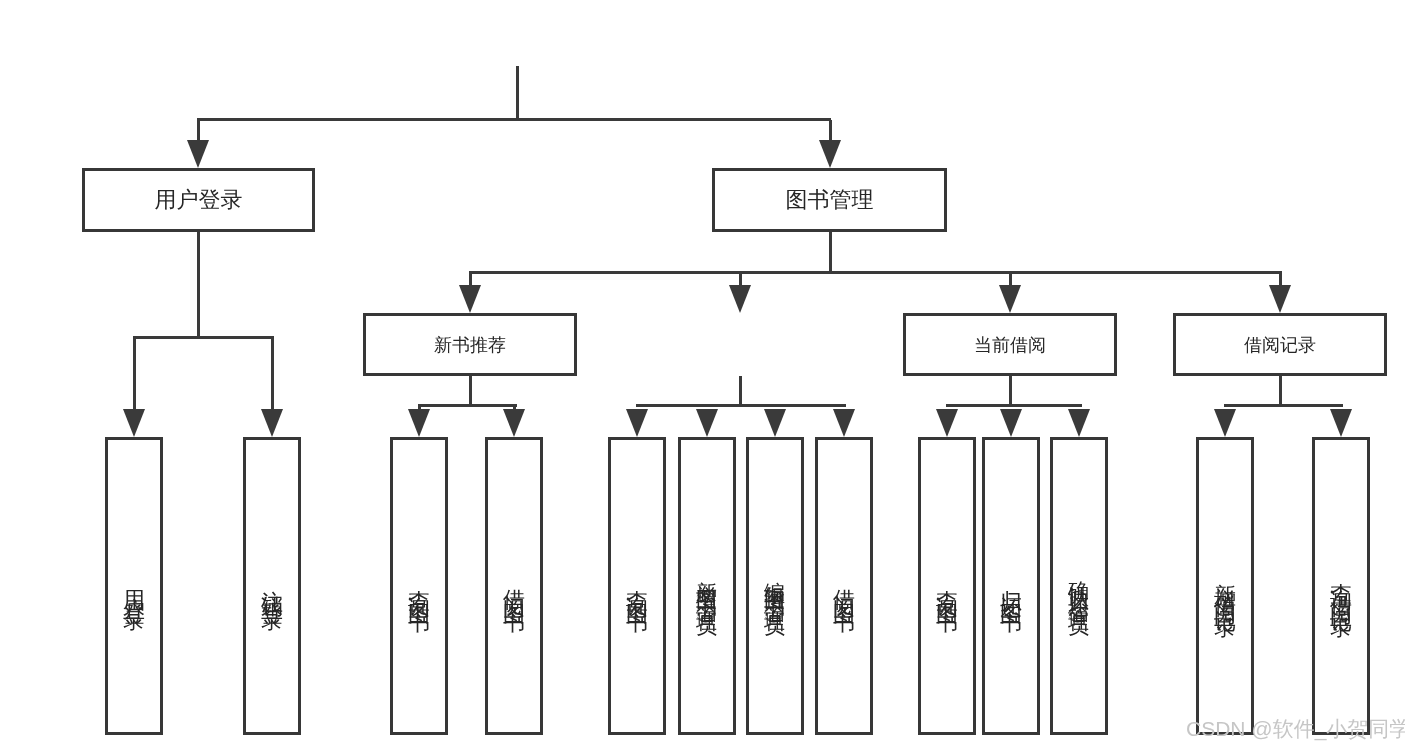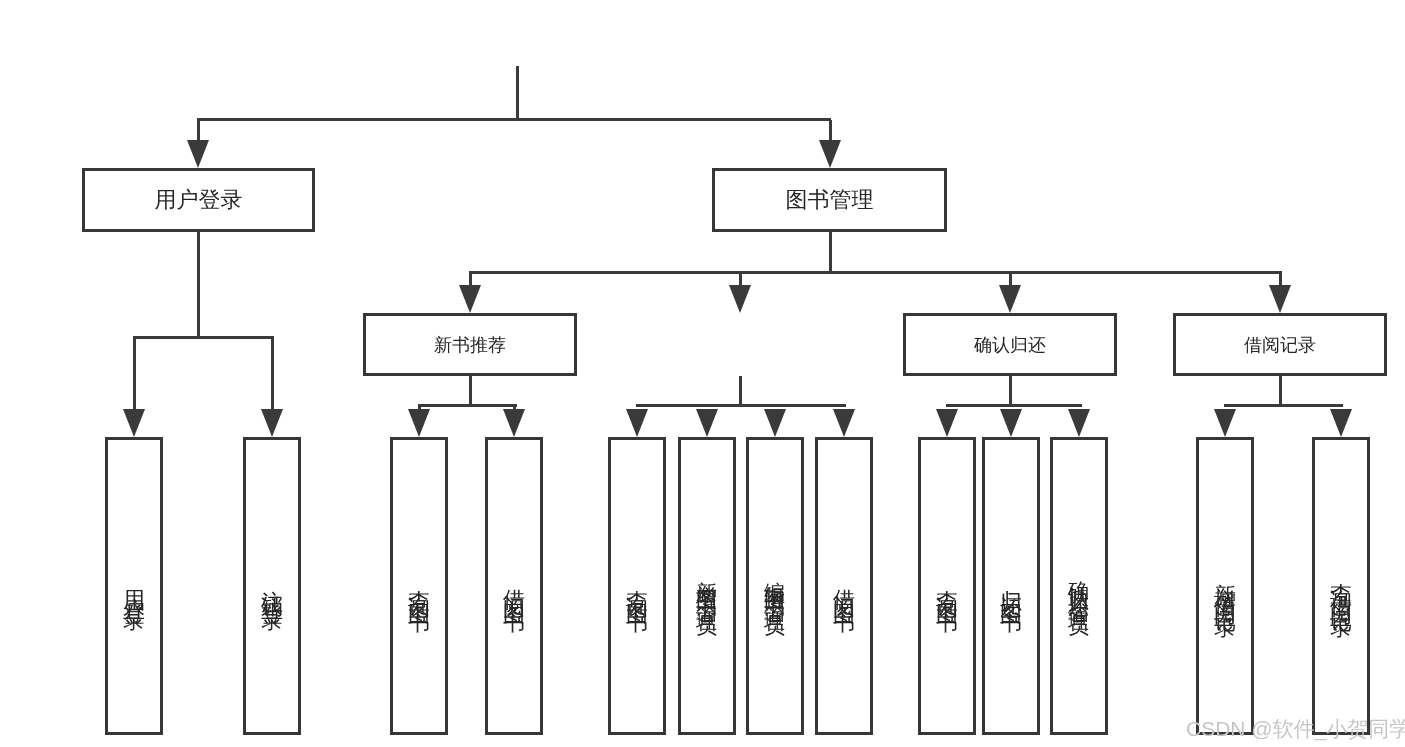--- a/index.html
+++ b/index.html
@@ -79,21 +79,21 @@
   <div class="ah" style="left:729px;top:285px;"></div>
   <div class="v" style="left:1009px;top:273px;height:14px;"></div>
   <div class="ah" style="left:999px;top:285px;"></div>
   <div class="v" style="left:1279px;top:273px;height:14px;"></div>
   <div class="ah" style="left:1269px;top:285px;"></div>
 
   <div class="box l3-box" style="left:363px;">
     <span>新书推荐</span>
   </div>
   <div class="box l3-box" style="left:903px;">
-    <span>确认归还</span>
+    <span>当前借阅</span>
   </div>
   <div class="box l3-box" style="left:1173px;">
     <span>借阅记录</span>
   </div>
 
   <div class="v" style="left:469px;top:376px;height:30px;"></div>
   <div class="h" style="left:418px;top:404px;width:99px;"></div>
   <div class="v" style="left:418px;top:406px;height:6px;"></div>
   <div class="ah" style="left:408px;top:409px;"></div>
   <div class="v" style="left:513px;top:406px;height:6px;"></div>

